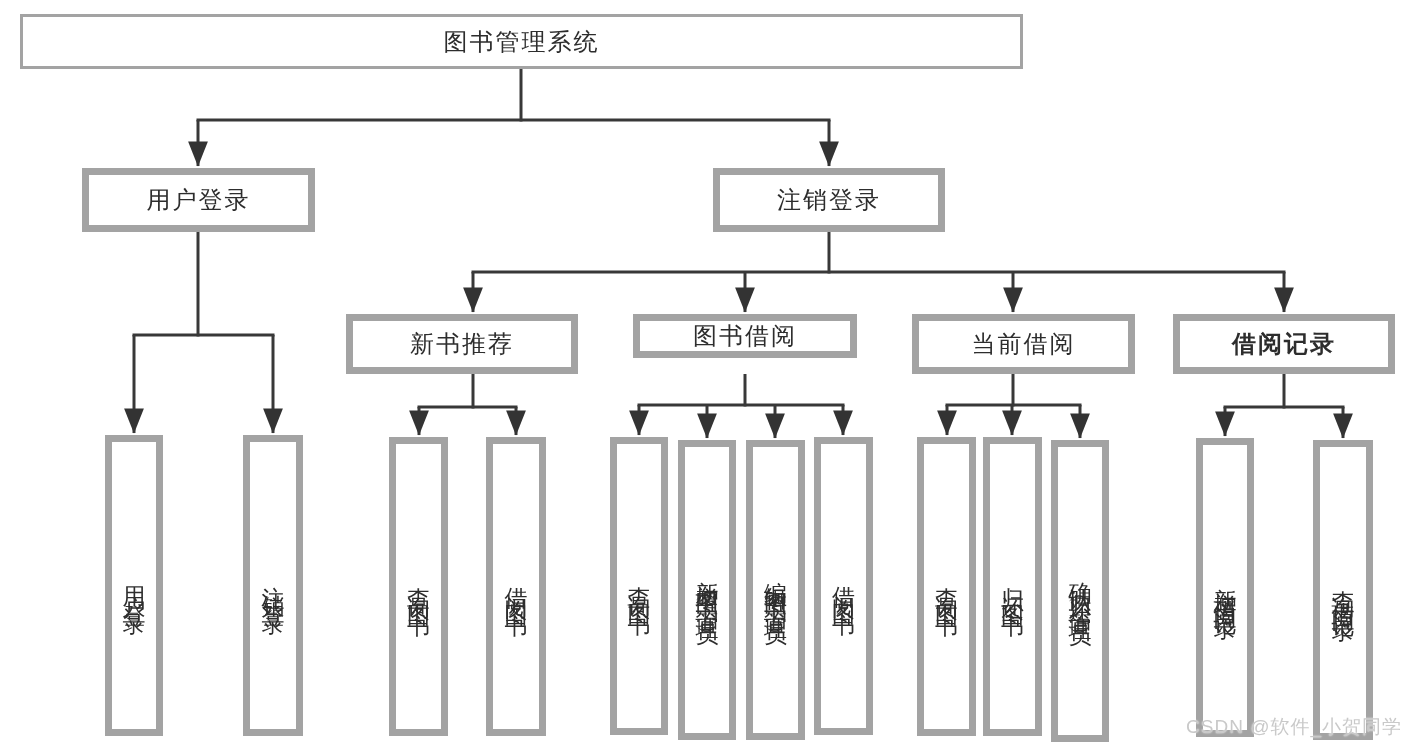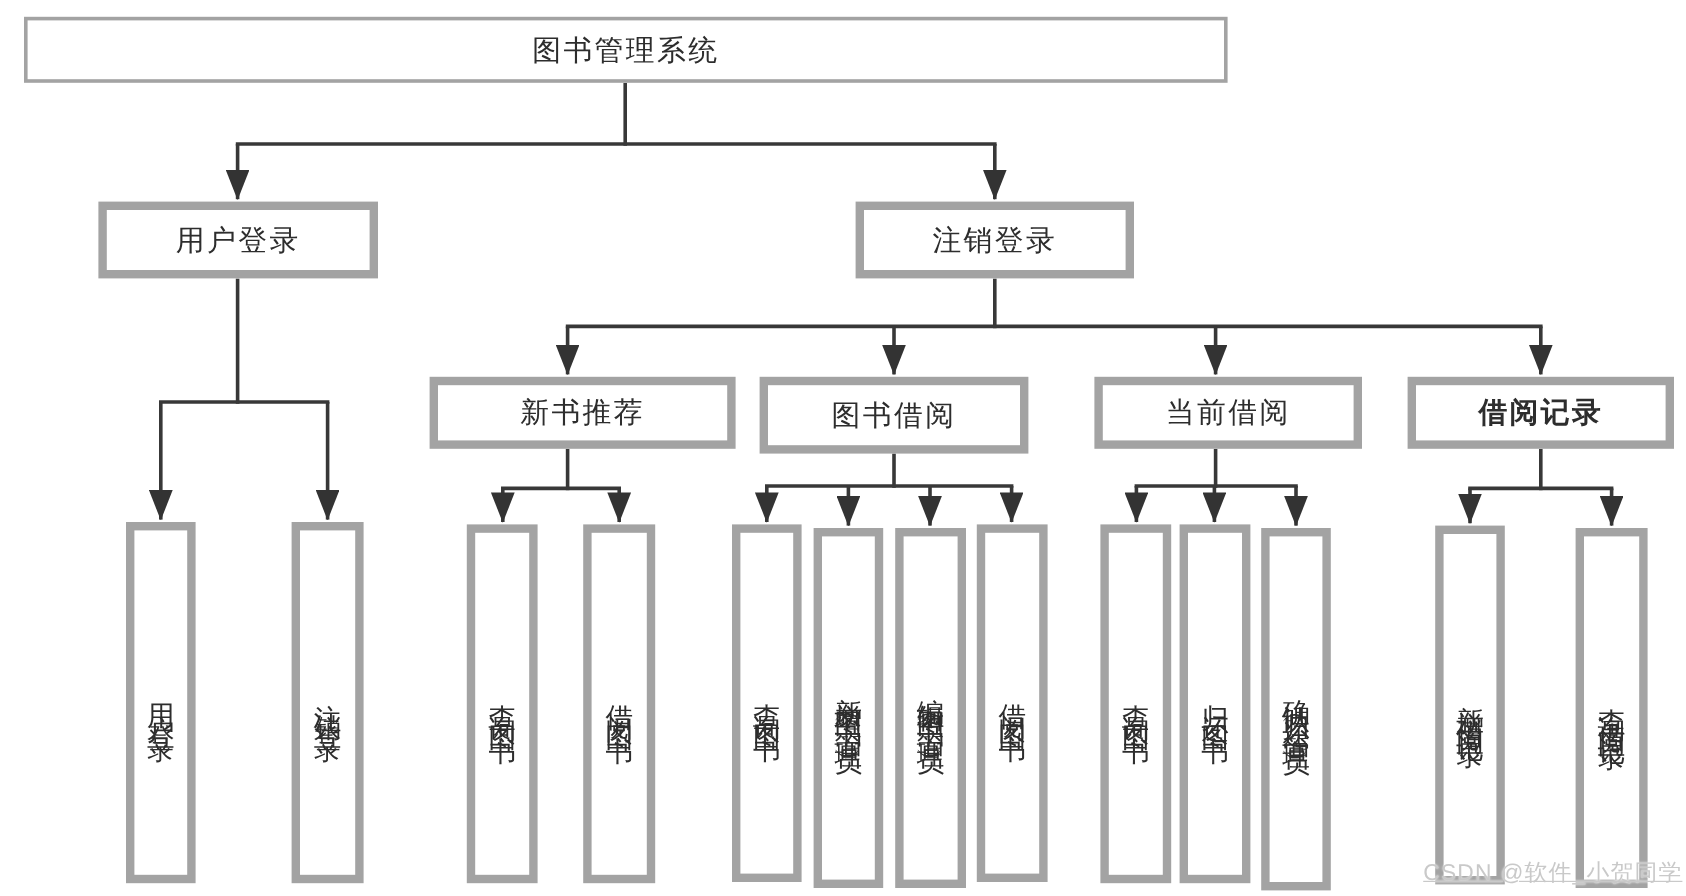--- a/index.html
+++ b/index.html
@@ -35,21 +35,20 @@
   .vnode.long span{letter-spacing:6px;}
   #watermark{
     position:absolute;
     right:3px;
     top:714px;
     z-index:3;
     font-size:19px;
     color:#c9c9c9;
     letter-spacing:1px;
     text-shadow:0 0 2px #ffffff;
-    text-decoration:underline;
   }
 </style>
 </head>
 <body>
 
 <div id="stage">
 
   <svg id="connectors" width="1405" height="747" viewBox="0 0 1405 747">
     <defs>
       <marker id="arrow" markerUnits="strokeWidth" markerWidth="8.4" markerHeight="6.6" refX="8.2" refY="3.3" orient="auto">
@@ -98,22 +97,22 @@
       <line x1="1225" y1="407" x2="1225" y2="436" marker-end="url(#arrow)"></line>
       <line x1="1343" y1="407" x2="1343" y2="438" marker-end="url(#arrow)"></line>
     </g>
   </svg>
 
   <div class="node hnode root" style="left:20px;top:14px;width:1003px;height:55px;">图书管理系统</div>
 
   <div class="node hnode" style="left:82px;top:168px;width:233px;height:64px;">用户登录</div>
   <div class="node hnode" style="left:713px;top:168px;width:232px;height:64px;">注销登录</div>
 
-  <div class="node hnode" style="left:358px;top:314px;width:255px;height:60px;">新书推荐</div>
-  <div class="node hnode" style="left:633px;top:314px;width:224px;height:64px;">图书借阅</div>
+  <div class="node hnode" style="left:346px;top:314px;width:232px;height:60px;">新书推荐</div>
+  <div class="node hnode" style="left:633px;top:314px;width:224px;height:44px;">图书借阅</div>
   <div class="node hnode" style="left:912px;top:314px;width:223px;height:60px;">当前借阅</div>
   <div class="node hnode" style="left:1173px;top:314px;width:222px;height:60px;font-weight:bold;">借阅记录</div>
 
   <div class="node vnode" style="left:105px;top:435px;width:58px;height:301px;">
     <span>用户登录</span>
   </div>
   <div class="node vnode" style="left:243px;top:435px;width:60px;height:301px;">
     <span>注销登录</span>
   </div>
 

